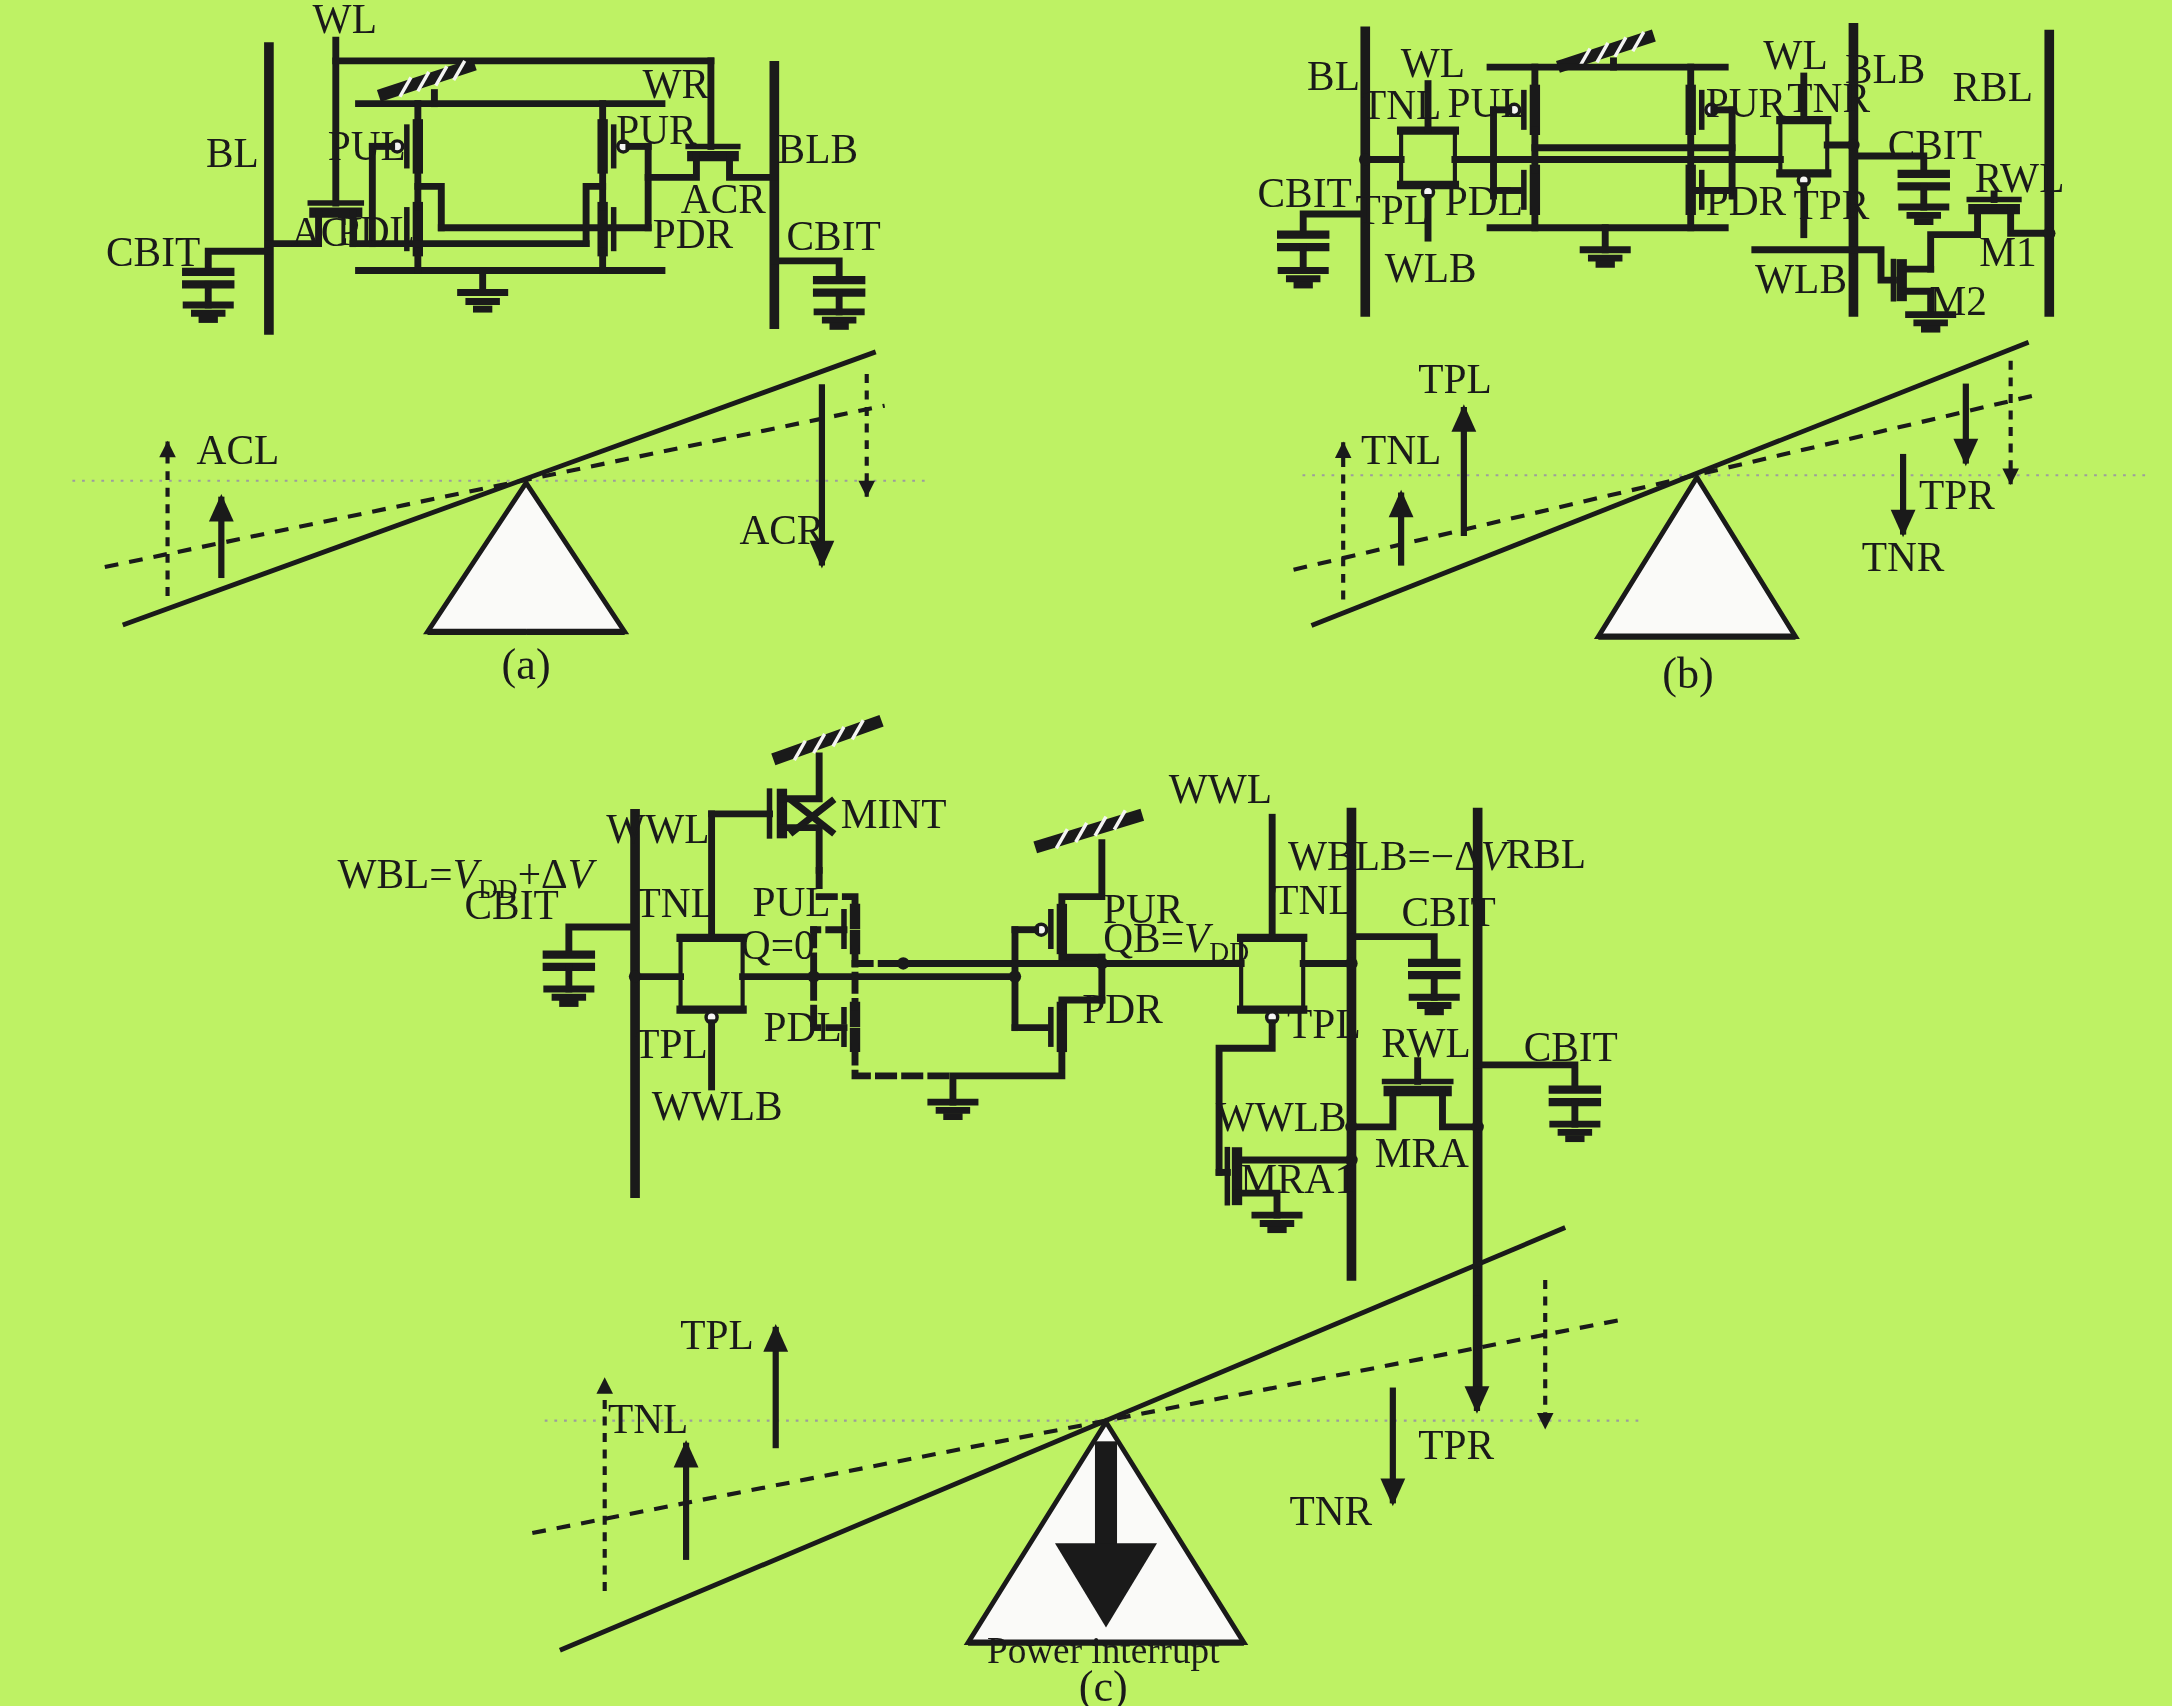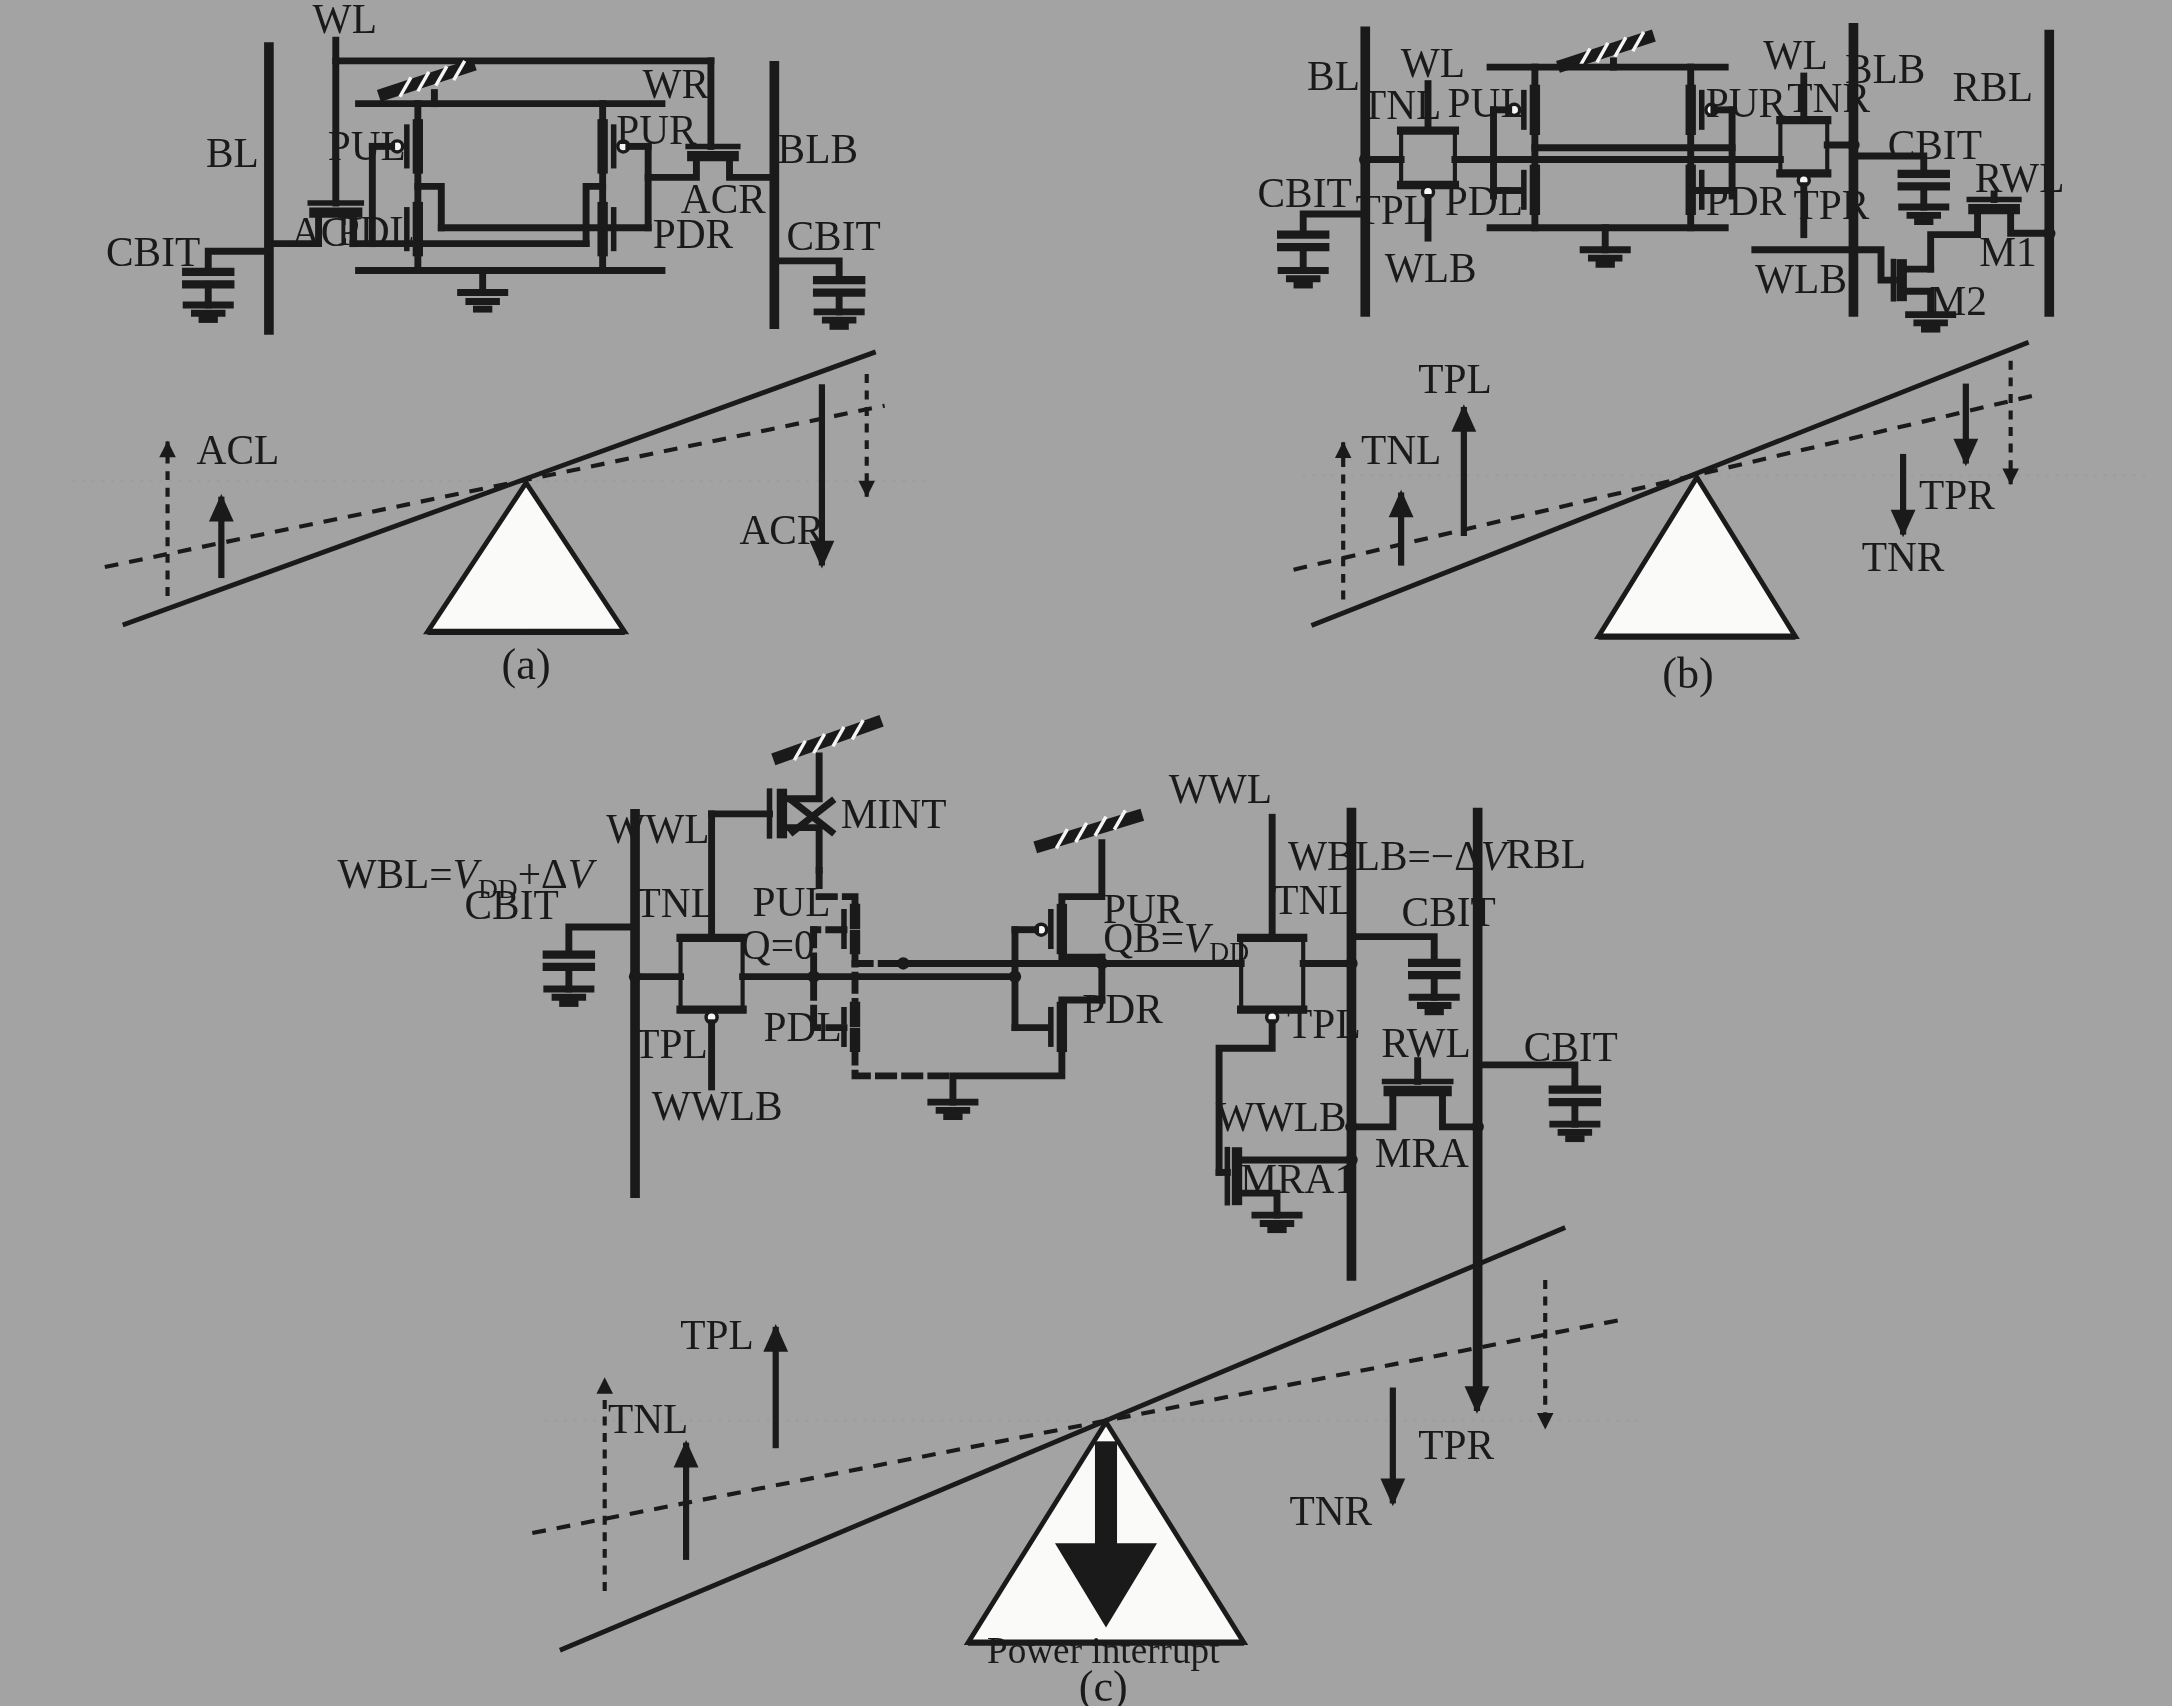--- a/index.html
+++ b/index.html
@@ -1,16 +1,16 @@
 <!DOCTYPE html>
 <html style="font-size:11px"><head>
 <meta charset="utf-8">
 <style>
   html,body{margin:0;padding:0;background:#f5f5f3;}
-  .page{width:2172px;height:1707px;position:relative;background:#a3a3a3;text-decoration:underline;}
+  .page{width:2172px;height:1707px;position:relative;background:#bef264;text-decoration:underline;}
   svg{display:block;}
   svg text{font-family:"Liberation Serif","DejaVu Serif",serif;fill:#1a1a1a;}
   .lbl{font-size:60px;}
   .lbl-s{font-size:54px;}
   .cap{font-size:64px;}
   .sub{font-size:40px;}
   .it{font-style:italic;}
   .w{stroke:#1a1a1a;stroke-width:10;fill:none;stroke-linecap:square;}
   .w14{stroke:#1a1a1a;stroke-width:14;fill:none;stroke-linecap:square;}
   .bar{stroke:#1a1a1a;stroke-width:8;fill:none;stroke-linecap:square;}

